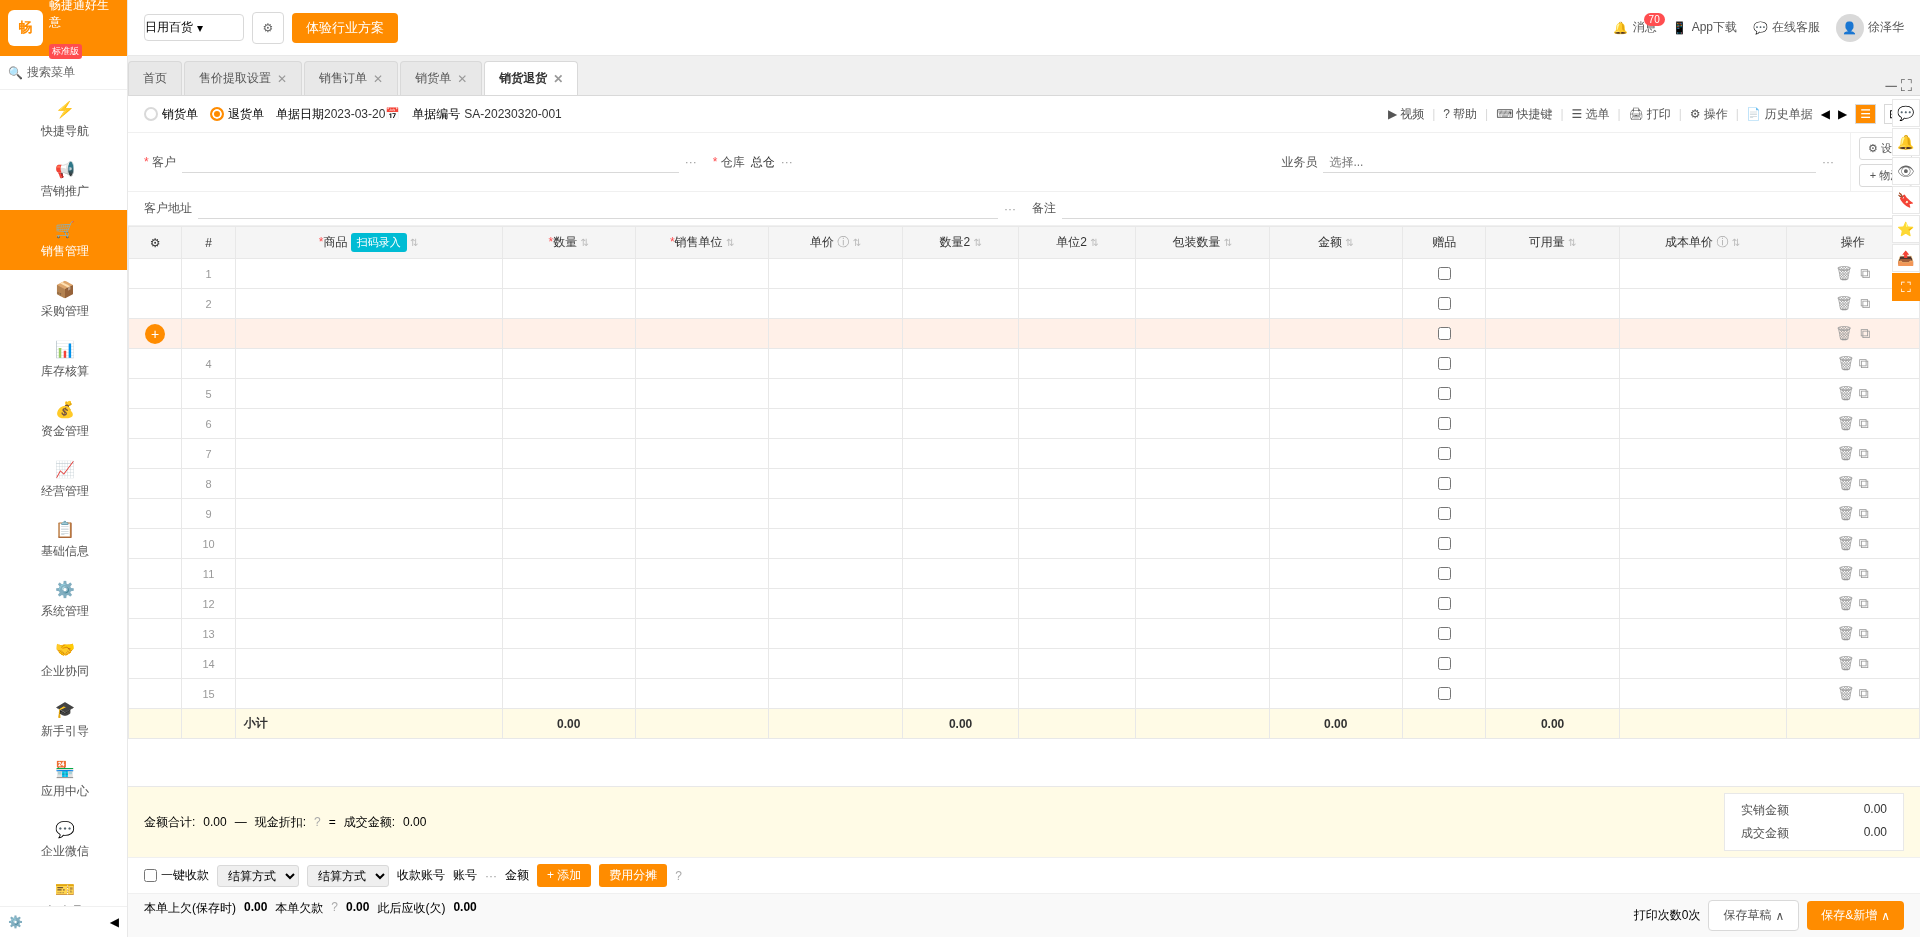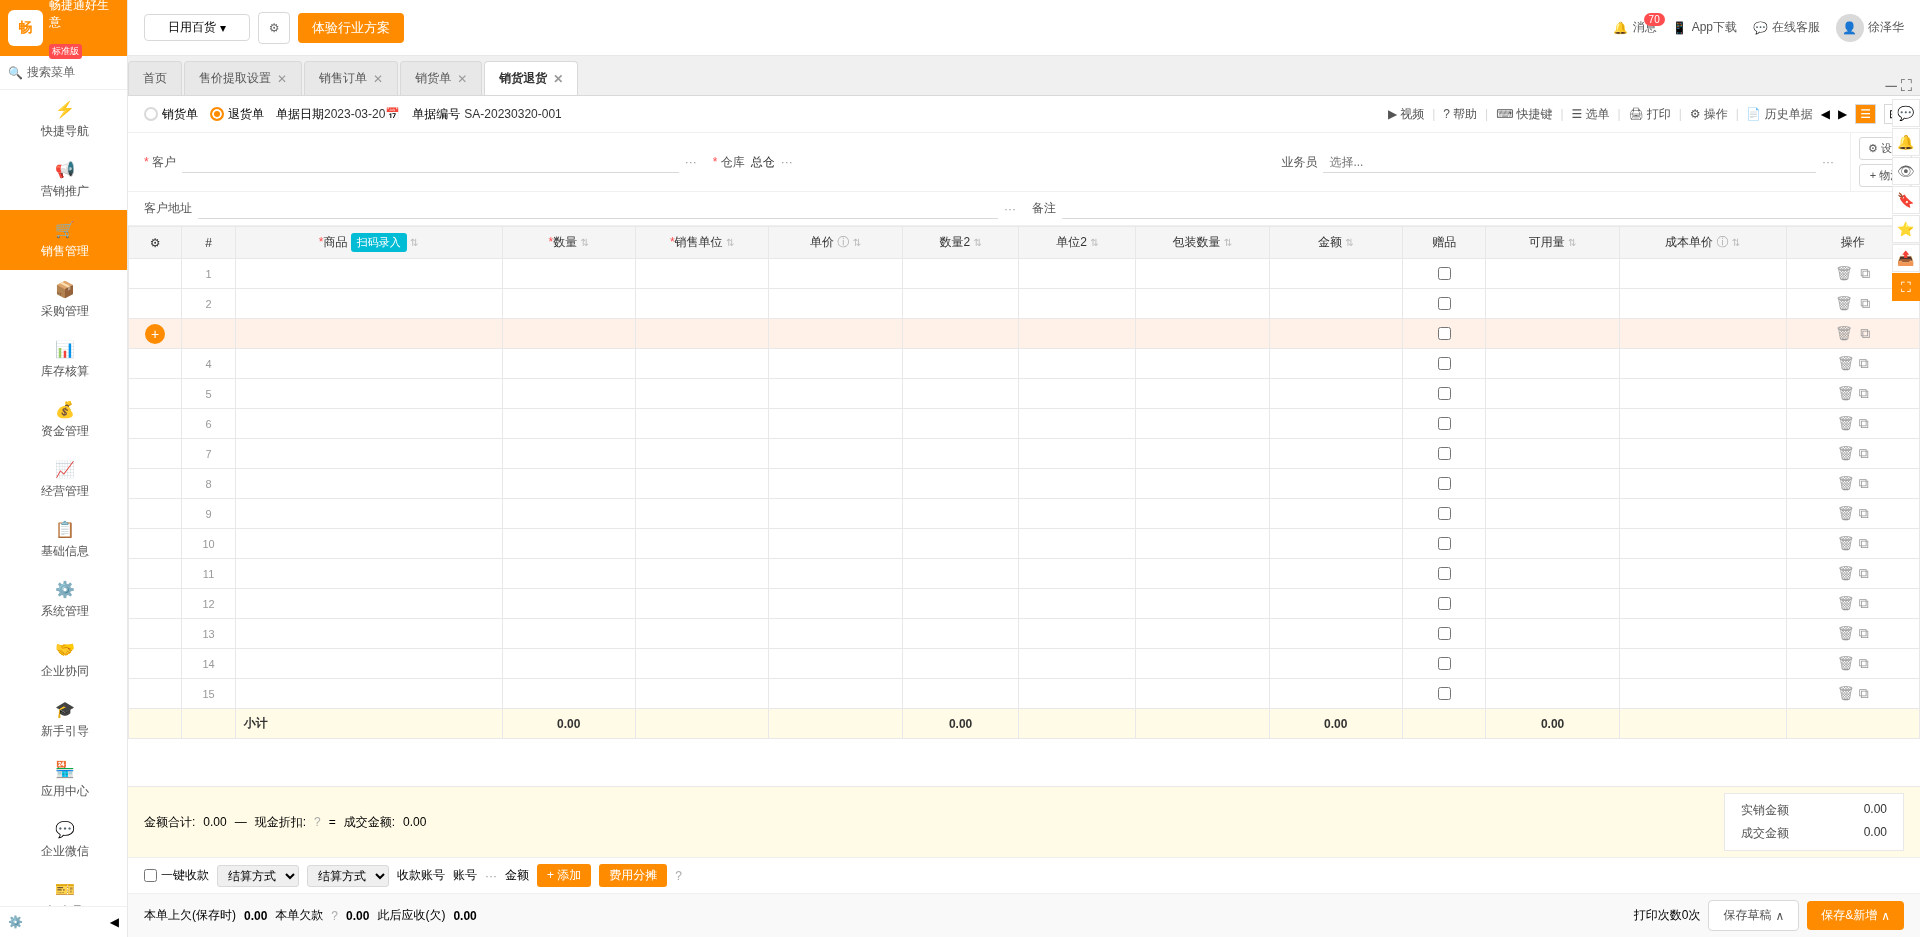--- a/index.html
+++ b/index.html
@@ -19,21 +19,21 @@
     .sidebar-item .icon { font-size: 16px; }
     .sidebar-item .label { font-size: 12px; }
     .sidebar-bottom { padding: 8px; display: flex; align-items: center; justify-content: space-between; border-top: 1px solid #f0f0f0; }
 
     
     .main { flex: 1; display: flex; flex-direction: column; overflow: hidden; }
 
     
     .topbar { height: 56px; background: #fff; border-bottom: 1px solid #e8e8e8; display: flex; align-items: center; padding: 0 16px; gap: 12px; flex-shrink: 0; }
     .topbar-left { display: flex; align-items: center; gap: 8px; }
-    .topbar-select { border: 1px solid #d9d9d9; border-radius: 4px; padding: 4px 23px; display: flex; align-items: center; gap: 4px; cursor: pointer; min-width: 100px; }
+    .topbar-select { border: 1px solid #d9d9d9; border-radius: 4px; padding: 4px 0; display: flex; align-items: center; gap: 4px; cursor: pointer; min-width: 100px; }
     .topbar-btn-gear { width: 32px; height: 32px; border: 1px solid #d9d9d9; border-radius: 4px; display: flex; align-items: center; justify-content: center; cursor: pointer; color: #666; }
     .topbar-btn-trial { background: #ff8c00; color: #fff; border: none; border-radius: 4px; padding: 6px 14px; cursor: pointer; font-size: 13px; }
     .topbar-right { margin-left: auto; display: flex; align-items: center; gap: 16px; color: #555; }
     .topbar-right-item { display: flex; align-items: center; gap: 4px; cursor: pointer; }
     .notification-badge { position: relative; }
     .badge { background: #ff4d4f; color: #fff; border-radius: 10px; font-size: 10px; padding: 1px 5px; position: absolute; top: -6px; right: -8px; }
     .user-avatar { width: 28px; height: 28px; border-radius: 50%; background: #d9d9d9; display: flex; align-items: center; justify-content: center; font-size: 12px; }
 
     
     .tabbar { height: 40px; background: #f0f0f0; display: flex; align-items: flex-end; padding: 0 0 0 0; flex-shrink: 0; border-bottom: 1px solid #d9d9d9; }
@@ -87,21 +87,21 @@
     .col-avail { width: 80px; }
     .col-cost { width: 100px; }
     .col-ops { width: 80px; }
 
     
     .footer { border-top: 1px solid #e8e8e8; flex-shrink: 0; }
     .footer-row1 { padding: 6px 16px; display: flex; align-items: center; gap: 8px; background: #fffbe6; }
     .footer-row2 { padding: 6px 16px; display: flex; align-items: center; gap: 8px; border-top: 1px solid #f0f0f0; }
     .footer-btn-add { background: #ff8c00; color: #fff; border: none; padding: 3px 10px; border-radius: 3px; cursor: pointer; font-size: 12px; }
     .footer-btn-feesp { background: #ff8c00; color: #fff; border: none; padding: 3px 10px; border-radius: 3px; cursor: pointer; font-size: 12px; }
-    .footer-row3 { padding: 6px 16px; display: flex; align-items: center; gap: 8px; border-top: 1px solid #f0f0f0; background: #f9f9f9; }
+    .footer-row3 { padding: 6px 16px; display: flex; gap: 8px; border-top: 1px solid #f0f0f0; background: #f9f9f9; }
     .checkbox-label { display: flex; align-items: center; gap: 4px; cursor: pointer; }
     .summary-row { display: flex; justify-content: space-between; gap: 16px; padding: 2px 0; }
     .summary-label { color: #555; }
     .summary-value { color: #333; }
     .btn-save-draft { border: 1px solid #d9d9d9; background: #fff; padding: 6px 14px; border-radius: 4px; cursor: pointer; font-size: 13px; color: #555; display: flex; align-items: center; gap: 4px; }
     .btn-save-new { background: #ff8c00; color: #fff; border: none; padding: 6px 14px; border-radius: 4px; cursor: pointer; font-size: 13px; display: flex; align-items: center; gap: 4px; }
 
     
     .right-float { position: fixed; right: 0; top: 50%; transform: translateY(-50%); display: flex; flex-direction: column; gap: 2px; }
     .right-float-btn { width: 28px; height: 28px; background: #fff; border: 1px solid #e8e8e8; display: flex; align-items: center; justify-content: center; cursor: pointer; color: #666; font-size: 14px; }

